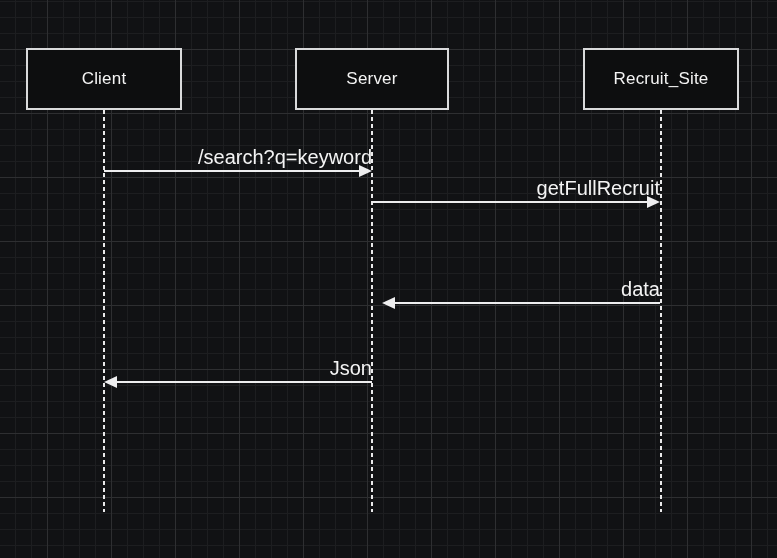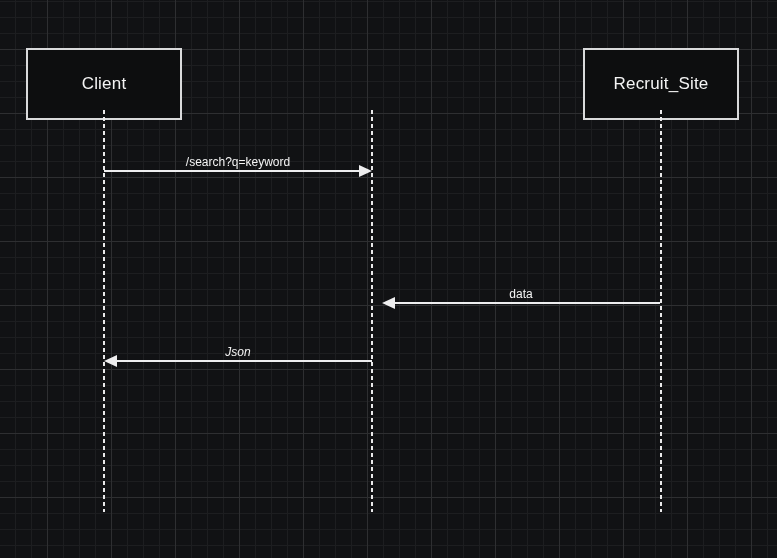--- a/index.html
+++ b/index.html
@@ -17,21 +17,21 @@
       linear-gradient(180deg, #2e2f31 0 1px, transparent 1px),
       linear-gradient(90deg, #1d1e20 0 1px, transparent 1px),
       linear-gradient(180deg, #1d1e20 0 1px, transparent 1px);
     background-size: 64px 64px, 64px 64px, 16px 16px, 16px 16px;
     background-position: 47px 0, 0 49px, 15px 0, 0 1px;
   }
 
   
   .actor {
     position: absolute;
-    height: 72px;
+    height: 62px;
     border: 2px solid #d9dadb;
     background: #0d0e0f;
     color: #f4f4f4;
     display: flex;
     align-items: center;
     justify-content: center;
     font-size: 17px;
     letter-spacing: 0.2px;
     cursor: default;
   }
@@ -60,62 +60,70 @@
     top: 20px;
     height: 2px;
     background: #eeeeef;
   }
   .msg-line.to-right { left: 0; right: 11px; }
   .msg-line.to-left  { left: 11px; right: 0; }
   .msg-label {
     position: absolute;
     left: 0; right: 0;
     bottom: 23px;
-    text-align: center;
+    text-align: right;
     color: #f4f4f4;
-    font-size: 12px;
+    font-size: 20px;
     white-space: nowrap;
   }
   .arrowhead {
     position: absolute;
     top: 15px;
     width: 0; height: 0;
     border-top: 6px solid transparent;
     border-bottom: 6px solid transparent;
   }
   .arrowhead.right { right: 0; border-left: 13px solid #eeeeef; }
   .arrowhead.left  { left: 0;  border-right: 13px solid #eeeeef; }
 
   .msg-search  { left: 104px; top: 150px; width: 268px; }
   .msg-getfull { left: 372px; top: 181px; width: 288px; }
   .msg-data    { left: 382px; top: 282px; width: 278px; }
-  .msg-json    { left: 104px; top: 340px; width: 268px; font-style: italic; }
+  .msg-json    { left: 104px; top: 361px; width: 268px; }
 </style>
 </head>
 <body>
 
 <div class="canvas">
 
   <div class="actor actor-client">
     <span>Client</span>
+  </div>
+  <div class="actor actor-server">
+    <span>Server</span>
   </div>
   <div class="actor actor-recruitsite">
     <span>Recruit_Site</span>
   </div>
 
   <div class="lifeline lifeline-client"></div>
   <div class="lifeline lifeline-server"></div>
   <div class="lifeline lifeline-recruitsite"></div>
 
   <div class="message msg-search">
     <div class="msg-label">/search?q=keyword</div>
     <div class="msg-line to-right"></div>
     <div class="arrowhead right"></div>
   </div>
 
+  <div class="message msg-getfull">
+    <div class="msg-label">getFullRecruit</div>
+    <div class="msg-line to-right"></div>
+    <div class="arrowhead right"></div>
+  </div>
 
   <div class="message msg-data">
     <div class="msg-label">data</div>
     <div class="msg-line to-left"></div>
     <div class="arrowhead left"></div>
   </div>
 
   <div class="message msg-json">
     <div class="msg-label">Json</div>
     <div class="msg-line to-left"></div>

